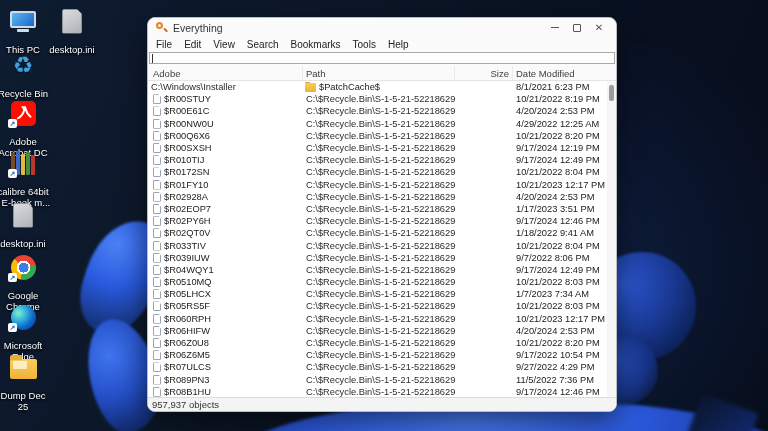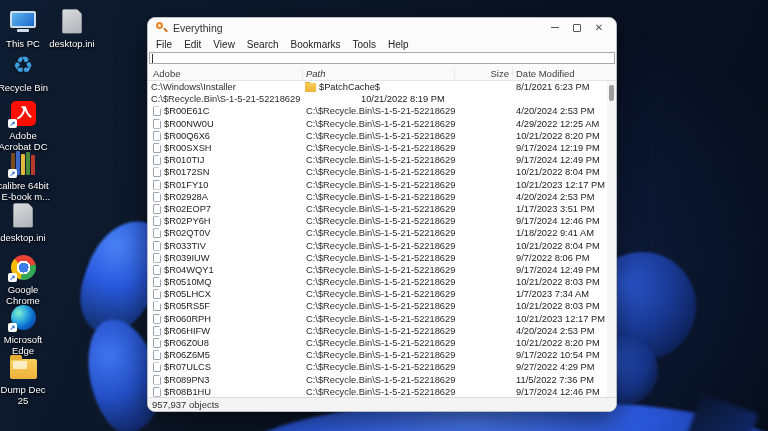--- a/index.html
+++ b/index.html
@@ -22,21 +22,21 @@
     border-radius:50% 50% 0 0; filter:blur(1.5px); }
   .bloom-bottom-dark { position:absolute; left:690px; top:402px; width:60px; height:60px;
     background:linear-gradient(120deg,#0a142c,#132f7e); transform:rotate(20deg); filter:blur(2px); }
   .blob-right-1 { position:absolute; left:588px; top:252px; width:108px; height:108px; border-radius:50%;
     background:radial-gradient(circle at 32% 30%, #2c58d2 0%, #1a3a96 45%, #0e2460 75%, rgba(8,16,36,0) 95%); filter:blur(1px); }
   .blob-right-2 { position:absolute; left:586px; top:336px; width:72px; height:70px; border-radius:50%;
     background:radial-gradient(circle at 35% 35%, #2a54c8 0%, #173488 55%, rgba(8,16,36,0) 90%); filter:blur(1px); }
 
   
   .dicon { position:absolute; width:58px; display:flex; flex-direction:column; align-items:center; z-index:2; }
-  .dicon .dlabel { margin-top:2px; font-size:9.5px; line-height:1.18; color:#fff; text-align:center;
+  .dicon .dlabel { margin-top:8px; font-size:9.5px; line-height:1.18; color:#fff; text-align:center;
     white-space:pre-line; text-shadow:0 1px 2px rgba(0,0,0,.95), 0 0 3px rgba(0,0,0,.6); }
   .ic { position:relative; width:30px; height:30px; display:flex; align-items:center; justify-content:center; }
   .shortcut { position:absolute; left:0; bottom:0; width:9px; height:9px; background:#fff; border-radius:2px;
     font-size:7px; line-height:9px; text-align:center; color:#1a66c8; font-weight:bold; }
   
   .ic-monitor .scr { width:26px; height:17px; border:2px solid #cfdcea; border-radius:2px;
     background:linear-gradient(135deg,#5fb7f0,#1b66c9); }
   .ic-monitor .stand { width:12px; height:3px; background:#cfdcea; margin:1px auto 0; border-radius:1px; }
   
   .ic-grayfile { width:20px; height:25px; background:linear-gradient(150deg,#d9dcde,#aeb3b8);
@@ -79,21 +79,21 @@
   .ctrl .close-glyph { font-size:10px; line-height:1; color:#555; }
   .menubar { height:14px; background:#fbfbfb; display:flex; align-items:center; padding:0 2px; flex:0 0 auto; }
   .menu-item { font-size:10px; color:#222; padding:0 6px;text-align:right; }
   .searchwrap { background:#fbfbfb; padding:1px 1px 2px 1px; flex:0 0 auto; }
   .searchbox { height:12px; background:#fff; border:1px solid #a9a9a9; display:flex; align-items:center; }
   .caret { width:1px; height:9px; background:#333; margin-left:2px; }
   .listheader { height:15px; background:#fafafa; border-bottom:1px solid #e4e4e4; display:flex; align-items:center;
     font-size:9.5px; color:#3d3d3d; flex:0 0 auto; padding-right:9px; }
   .hc { height:100%; display:flex; align-items:center; border-right:1px solid #ececec; padding:0 3px; }
   .hc-name { width:155px; padding-left:5px; }
-  .hc-path { width:152px;font-style:italic; }
+  .hc-path { width:152px; }
   .hc-size { width:58px; justify-content:flex-end; }
   .hc-date { flex:1; border-right:none; }
   .listbody { position:relative; flex:1 1 auto; overflow:hidden; background:#fff; padding-right:9px; }
   .row { height:12.2px; display:flex; align-items:center; font-size:9.3px; color:#212121; white-space:nowrap; }
   .cell { overflow:hidden; text-overflow:clip; }
   .c-name { width:155px; padding-left:5px; display:flex; align-items:center; gap:3px; }
   .c-path { width:152px; padding:0 3px; color:#2b2b2b; }
   .c-size { width:58px; text-align:right; padding-right:3px; }
   .c-date { flex:1; padding-left:3px; }
   .li { flex:0 0 auto; }
@@ -242,20 +242,24 @@
         <div class="row">
     <div class="cell c-path">C:\Windows\Installer</div>
     <div class="cell c-name">
       <span class="li ico-folder"></span>
       <span>$PatchCache$</span>
     </div>
     <div class="cell c-size"></div>
     <div class="cell c-date">8/1/2021 6:23 PM</div>
   </div>
         <div class="row">
+    <div class="cell c-name">
+      <span class="li ico-file"></span>
+      <span>$R00STUY</span>
+    </div>
     <div class="cell c-path">C:\$Recycle.Bin\S-1-5-21-522186291-206523...</div>
     <div class="cell c-size"></div>
     <div class="cell c-date">10/21/2022 8:19 PM</div>
   </div>
         <div class="row">
     <div class="cell c-name">
       <span class="li ico-file"></span>
       <span>$R00E61C</span>
     </div>
     <div class="cell c-path">C:\$Recycle.Bin\S-1-5-21-522186291-206523...</div>

